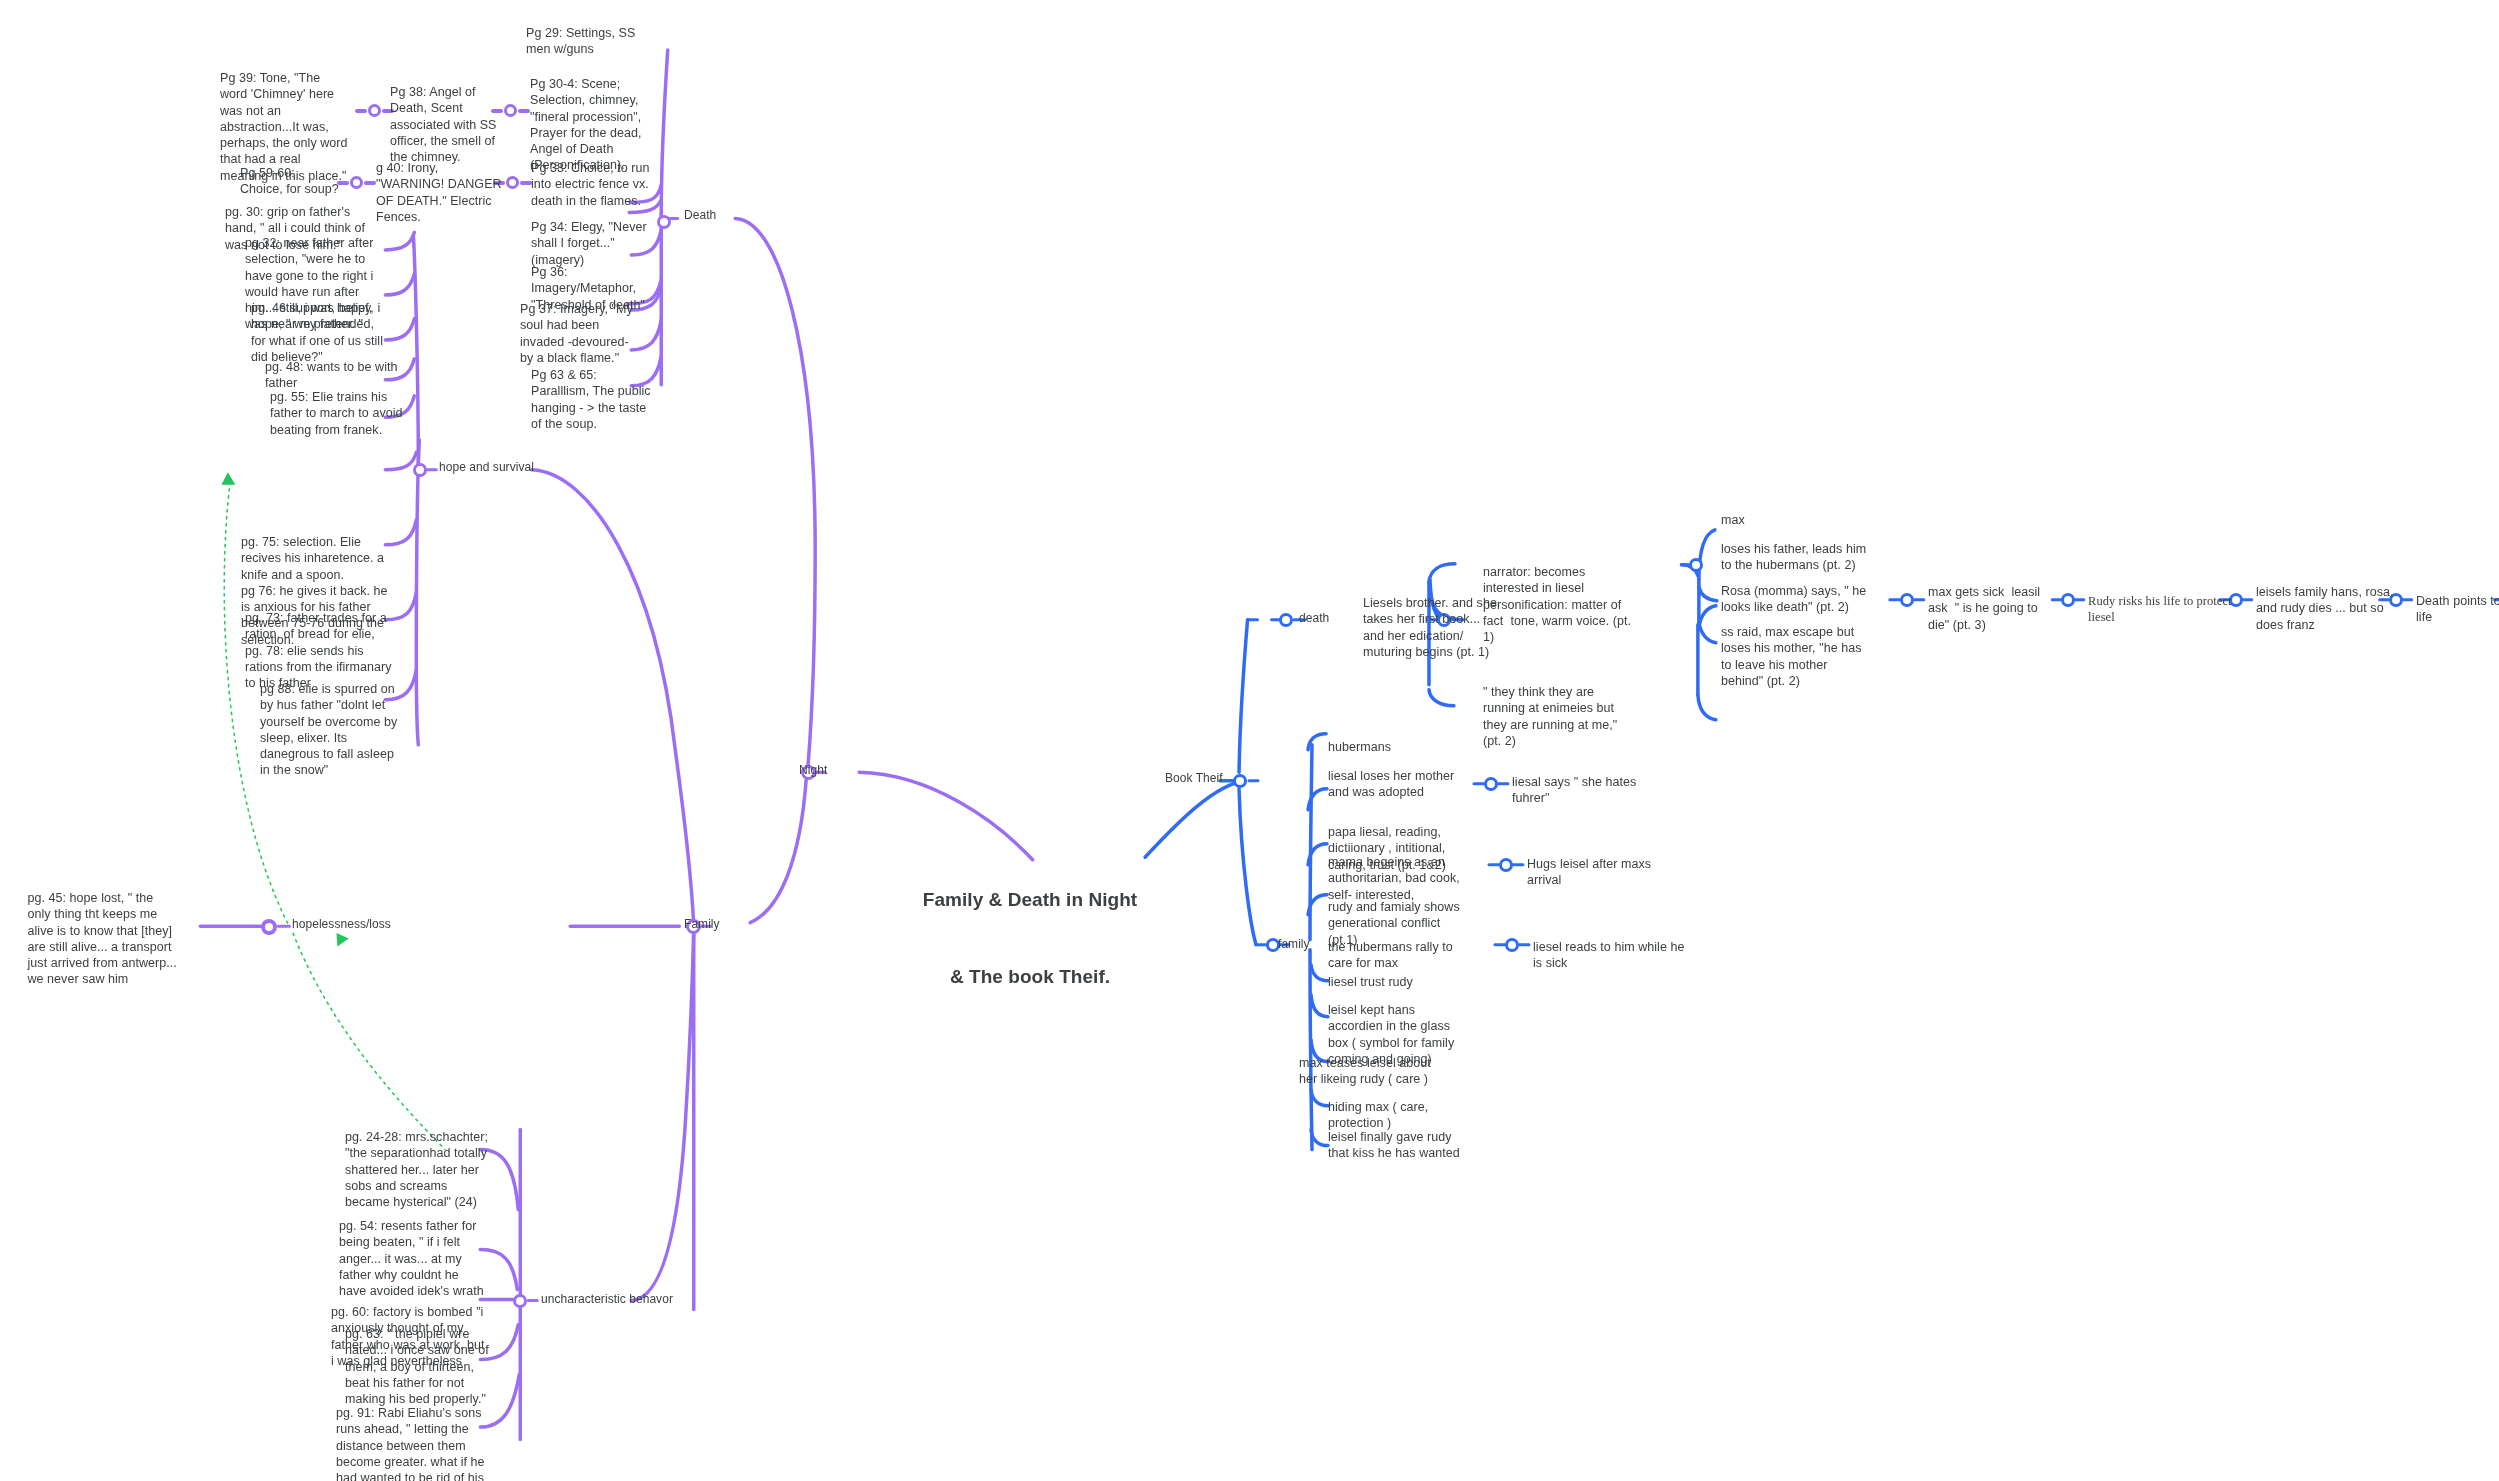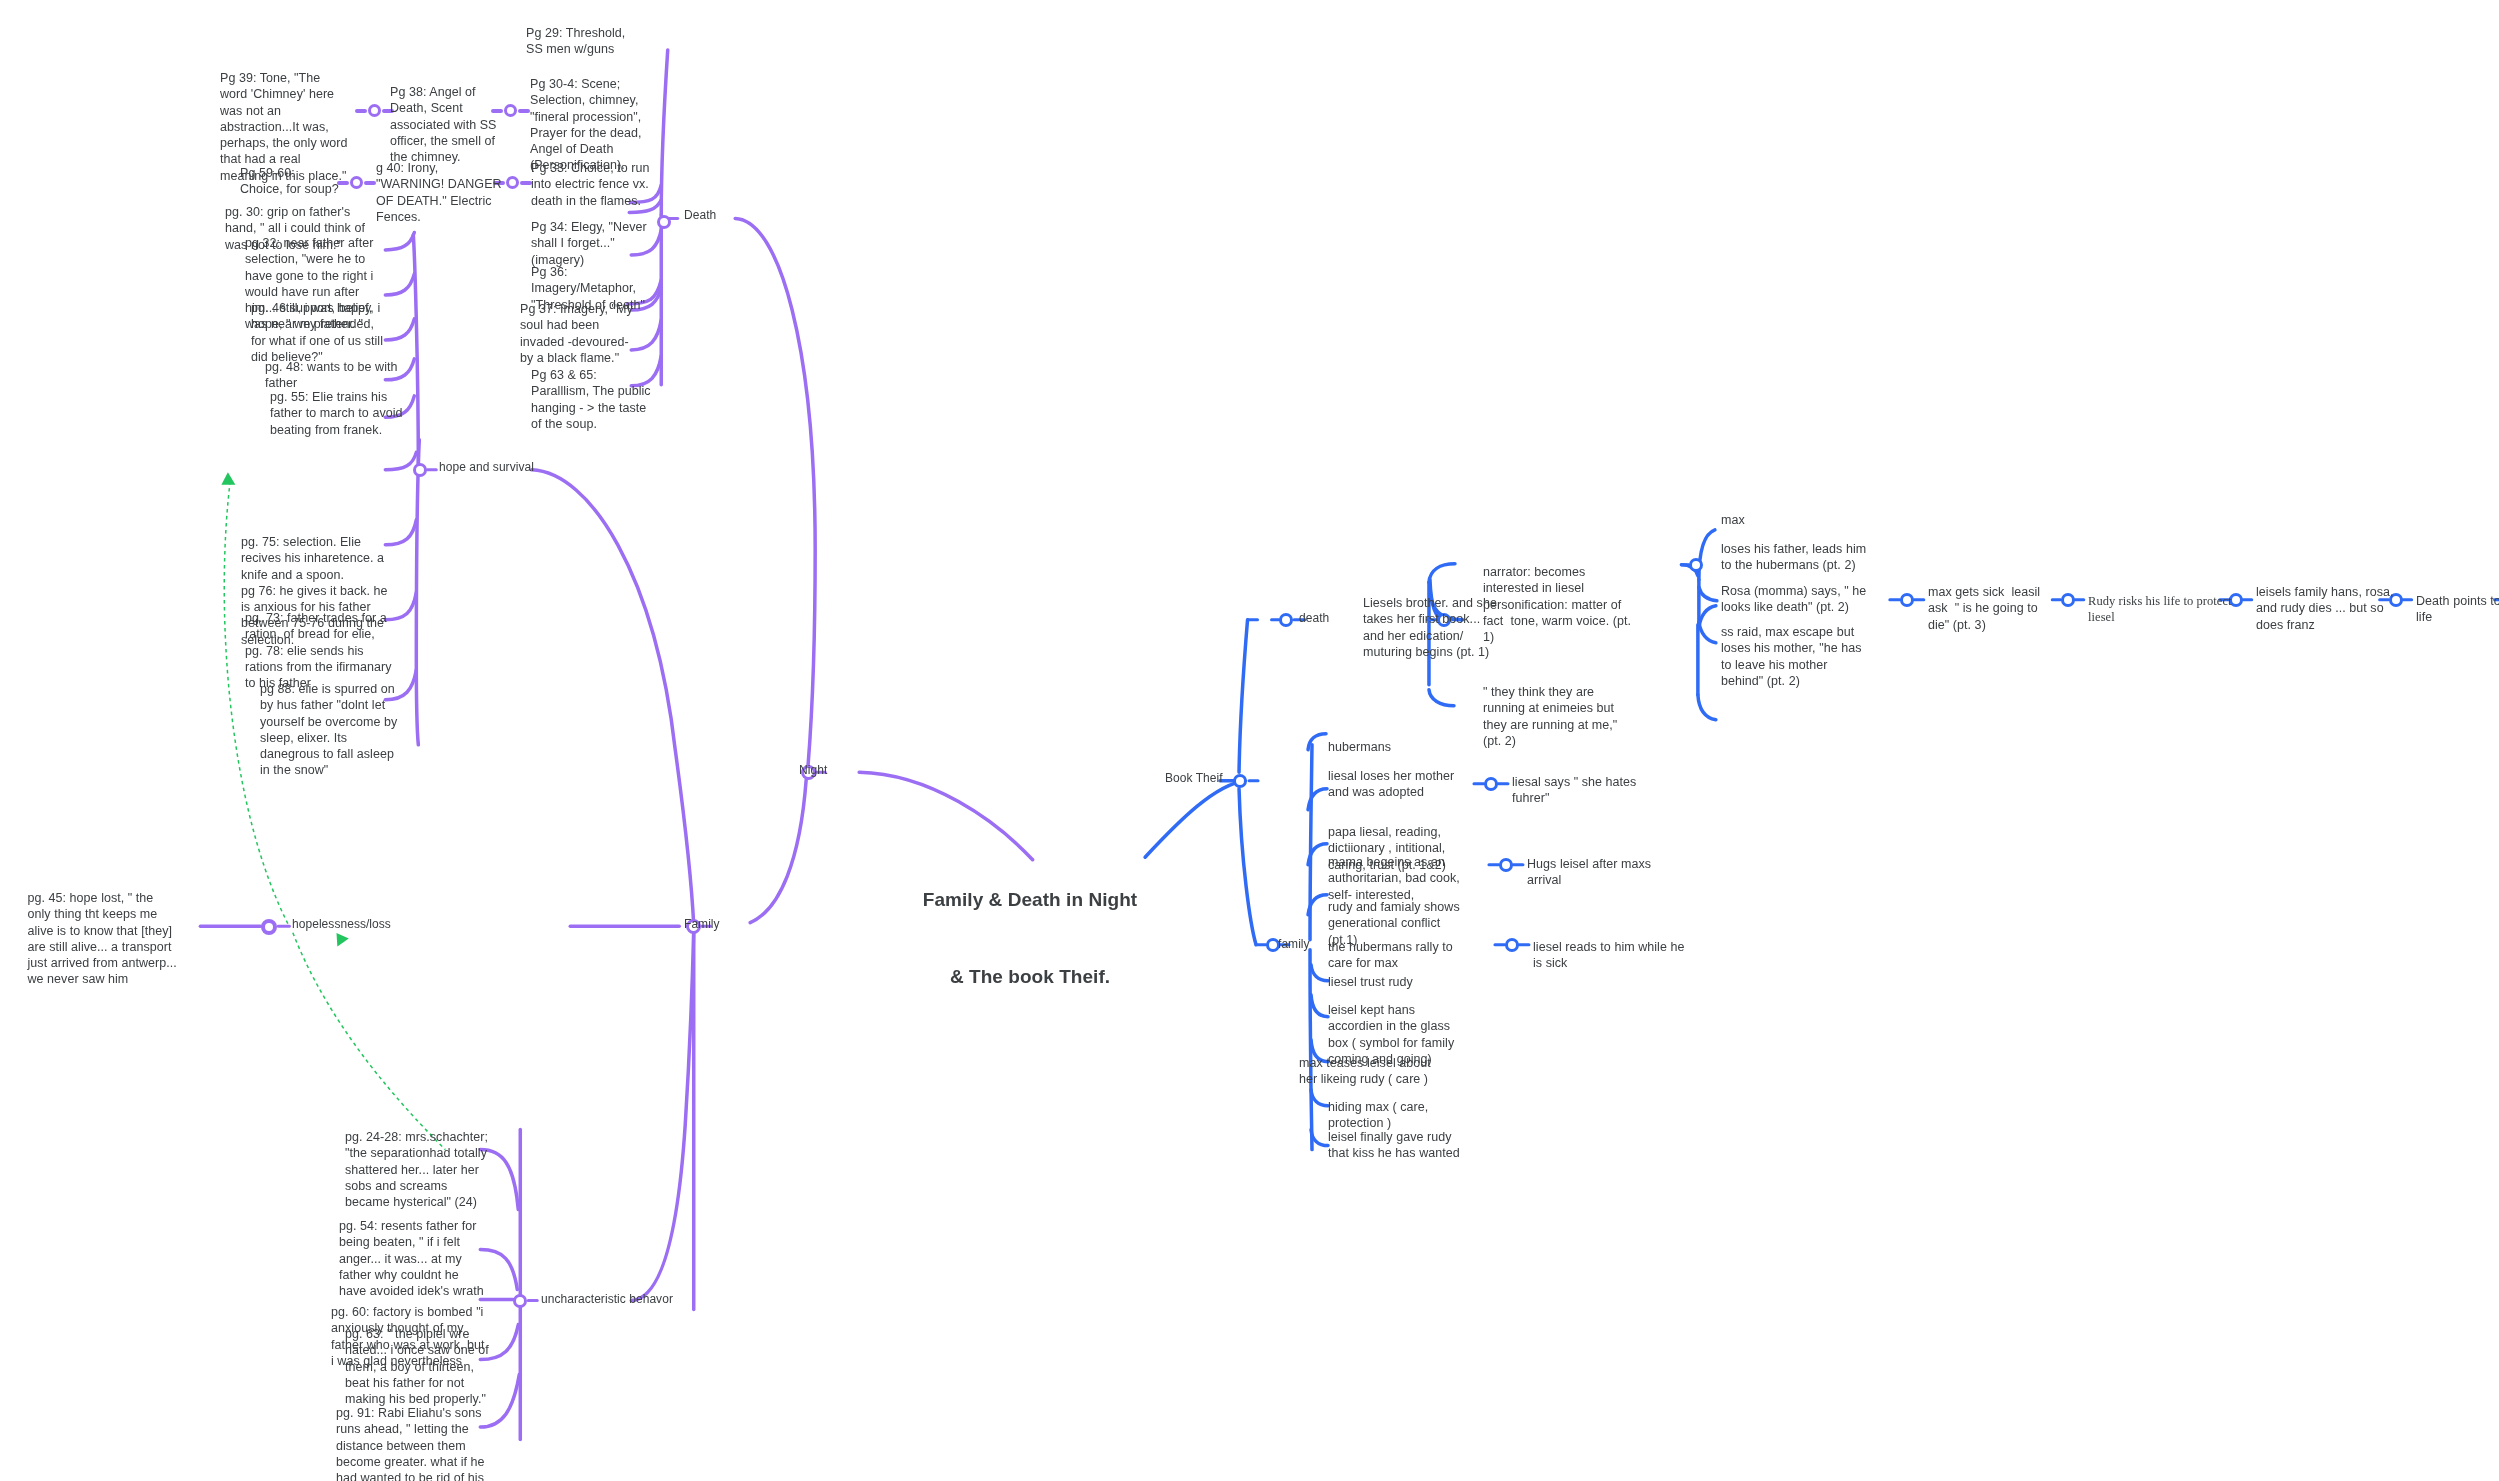--- a/index.html
+++ b/index.html
@@ -220,21 +220,21 @@
   <div class="ring blue" style="left:1900px;top:593px;width:14px;height:14px;"></div>
   <div class="ring blue" style="left:2061px;top:593px;width:14px;height:14px;"></div>
   <div class="ring blue" style="left:2229px;top:593px;width:14px;height:14px;"></div>
   <div class="ring blue" style="left:2389px;top:593px;width:14px;height:14px;"></div>
 
   <div class="ring blue" style="left:1266px;top:938px;width:14px;height:14px;"></div>
   <div class="ring blue" style="left:1484px;top:777px;width:14px;height:14px;"></div>
   <div class="ring blue" style="left:1499px;top:858px;width:14px;height:14px;"></div>
   <div class="ring blue" style="left:1505px;top:938px;width:14px;height:14px;"></div>
 
-  <div class="node leaf" style="left:526px;top:25px;width:112px;">Pg 29: Threshold, SS men w/guns</div>
+  <div class="node leaf" style="left:526px;top:25px;width:112px;">Pg 29: Settings, SS men w/guns</div>
 
   <div class="node leaf" style="left:530px;top:76px;width:135px;">Pg 30-4: Scene; Selection, chimney, "fineral procession", Prayer for the dead, Angel of Death (Personification).</div>
 
   <div class="node leaf" style="left:390px;top:84px;width:125px;">Pg 38: Angel of Death, Scent associated with SS officer, the smell of the chimney.</div>
 
   <div class="node leaf" style="left:220px;top:70px;width:130px;">Pg 39: Tone, "The word 'Chimney' here was not an abstraction...It was, perhaps, the only word that had a real meaning in this place."</div>
 
   <div class="node leaf" style="left:531px;top:160px;width:122px;">Pg 33: Choice, to run into electric fence vx. death in the flames.</div>
 
   <div class="node leaf" style="left:376px;top:160px;width:132px;">g 40: Irony, "WARNING! DANGER OF DEATH." Electric Fences.</div>

